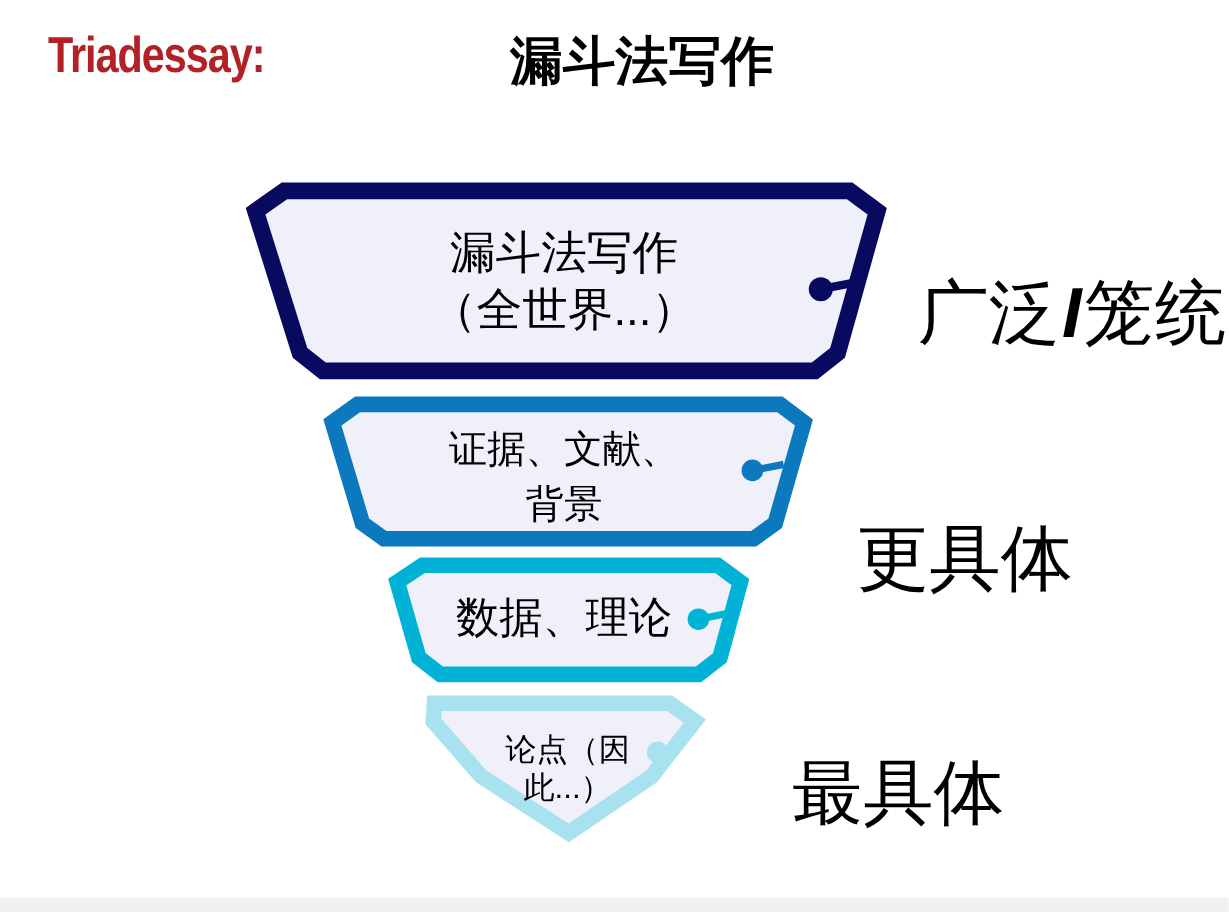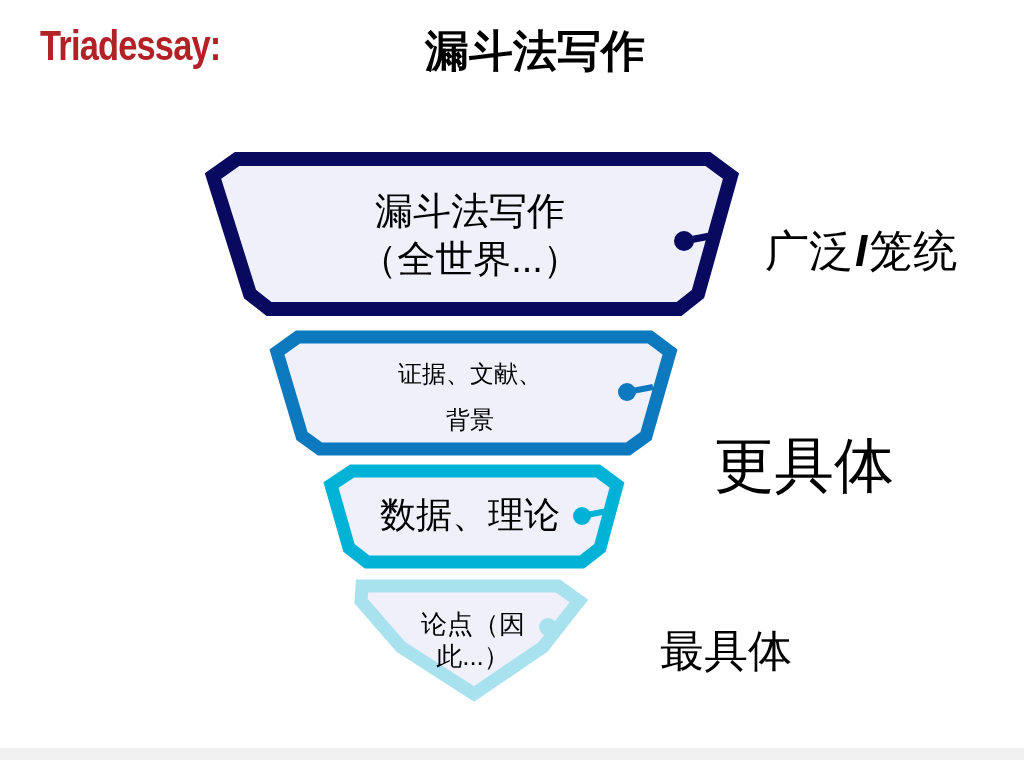--- a/index.html
+++ b/index.html
@@ -16,25 +16,25 @@
     position:absolute;left:300px;top:22px;width:470px;margin:0;
     font-size:44px;font-weight:700;color:#000;text-align:center;
     white-space:nowrap;
   }
   .funnel-svg{position:absolute;left:0;top:0;}
   .layer-text{
     position:absolute;text-align:center;color:#000;font-weight:400;
   }
   .layer-text .line{white-space:nowrap;}
   .lt1{left:260px;top:187px;width:420px;font-size:38px;line-height:48px;}
-  .lt2{left:300px;top:351px;width:340px;font-size:24px;line-height:46px;}
+  .lt2{left:300px;top:351px;width:340px;font-size:32px;line-height:46px;}
   .lt3{left:330px;top:492px;width:280px;font-size:36px;line-height:46px;}
   .lt4{left:380px;top:608px;width:186px;font-size:26px;line-height:32px;}
   .side-label{
-    position:absolute;color:#000;font-size:44px;font-weight:400;
+    position:absolute;color:#000;font-size:59px;font-weight:400;
     white-space:nowrap;
   }
   .sl1{left:765px;top:222px;}
   .sl2{left:714px;top:426px;font-size:60px;}
   .sl3{left:640px;top:622px;margin-left:20px;}
   .slash{font-style:italic;font-weight:700;padding:0 2px;}
   .bottom-strip{
     position:absolute;left:0;bottom:0;width:100%;height:12px;background:#F0F0F0;
   }
 </style>

